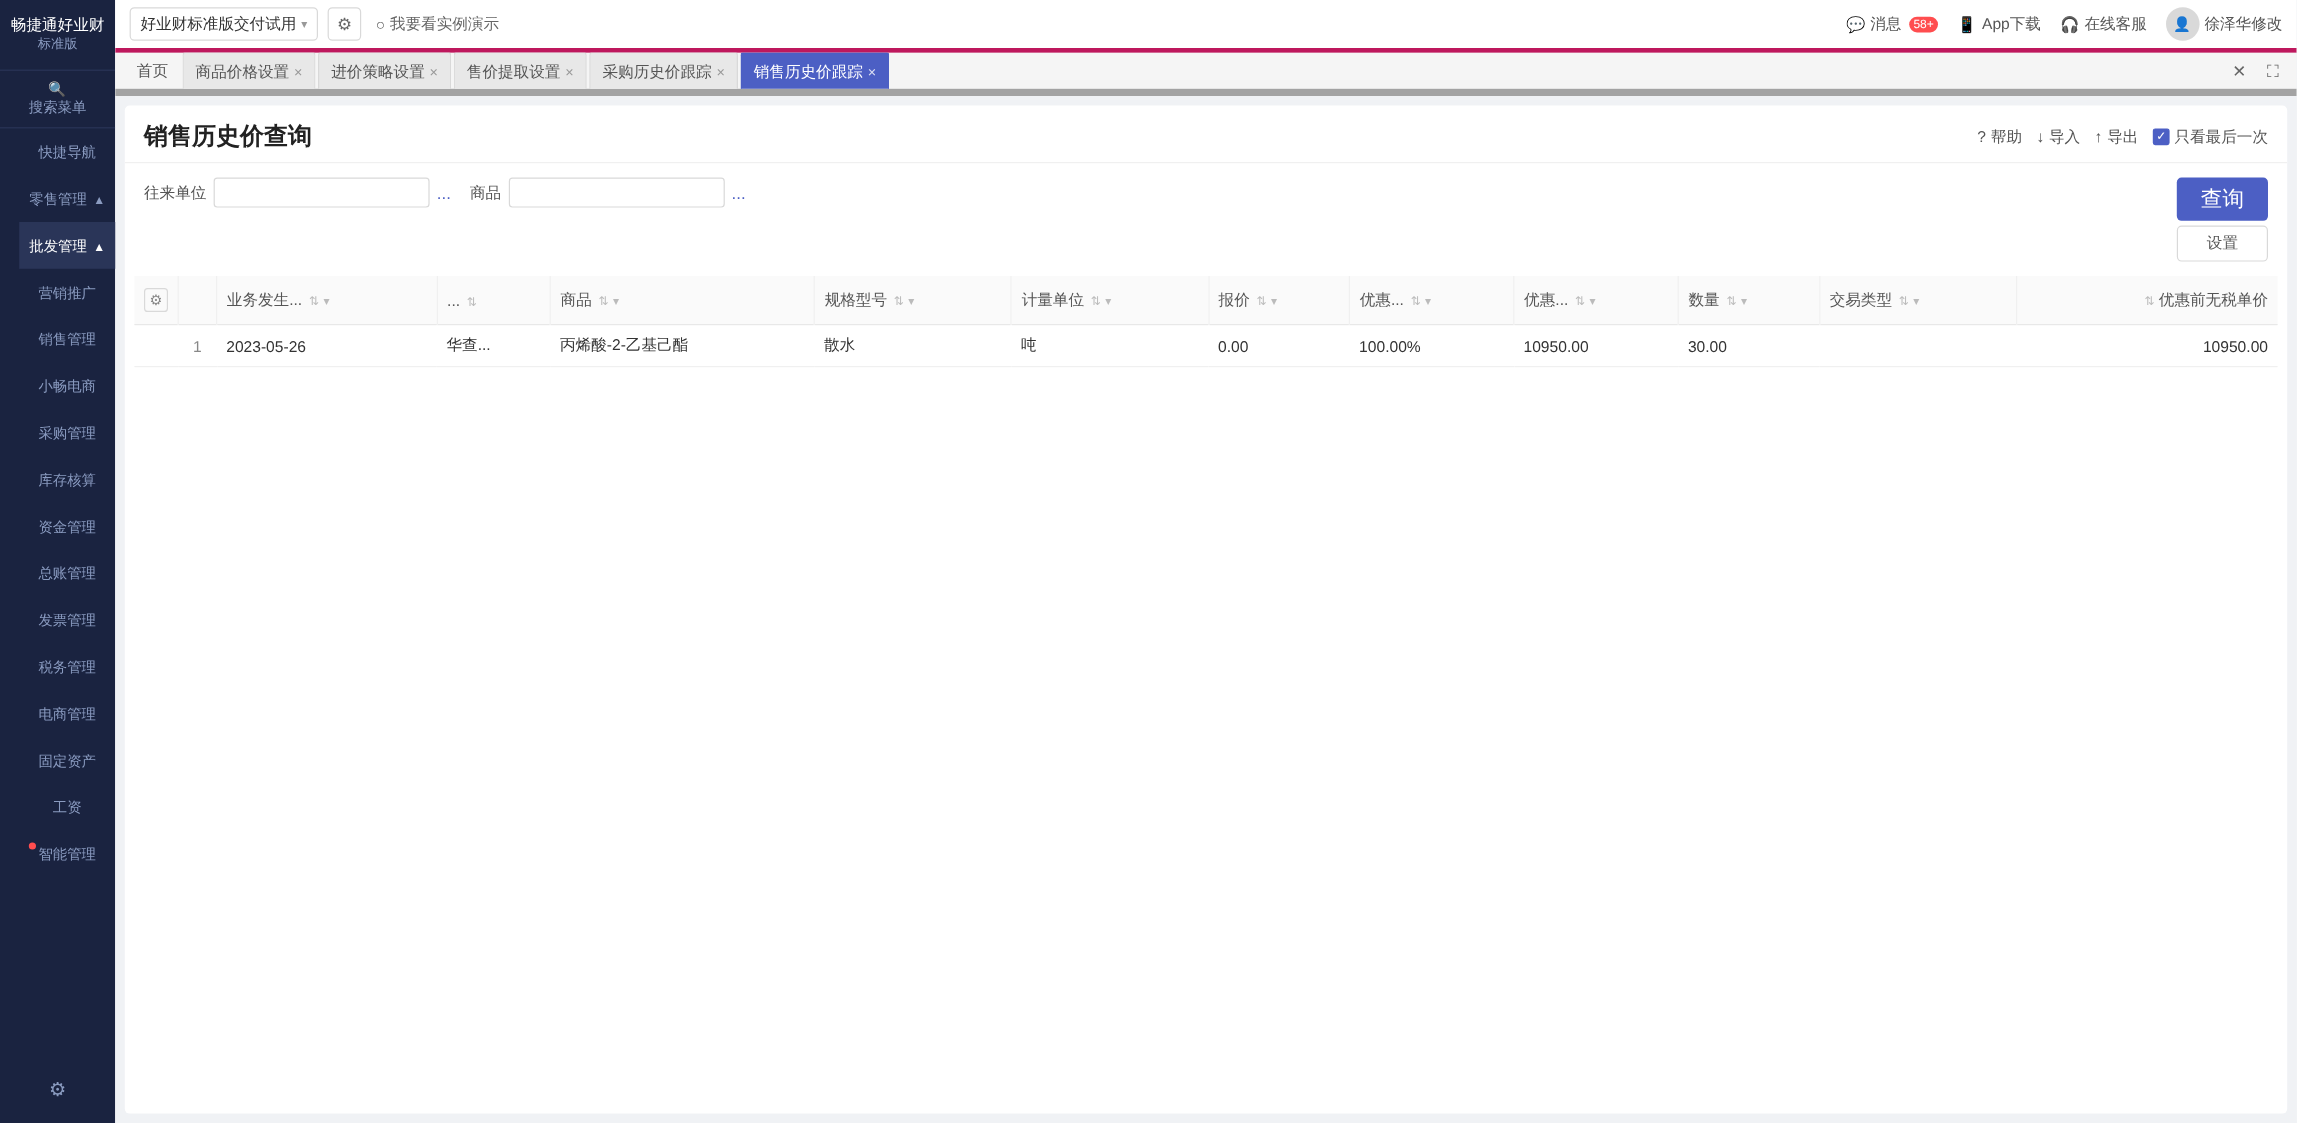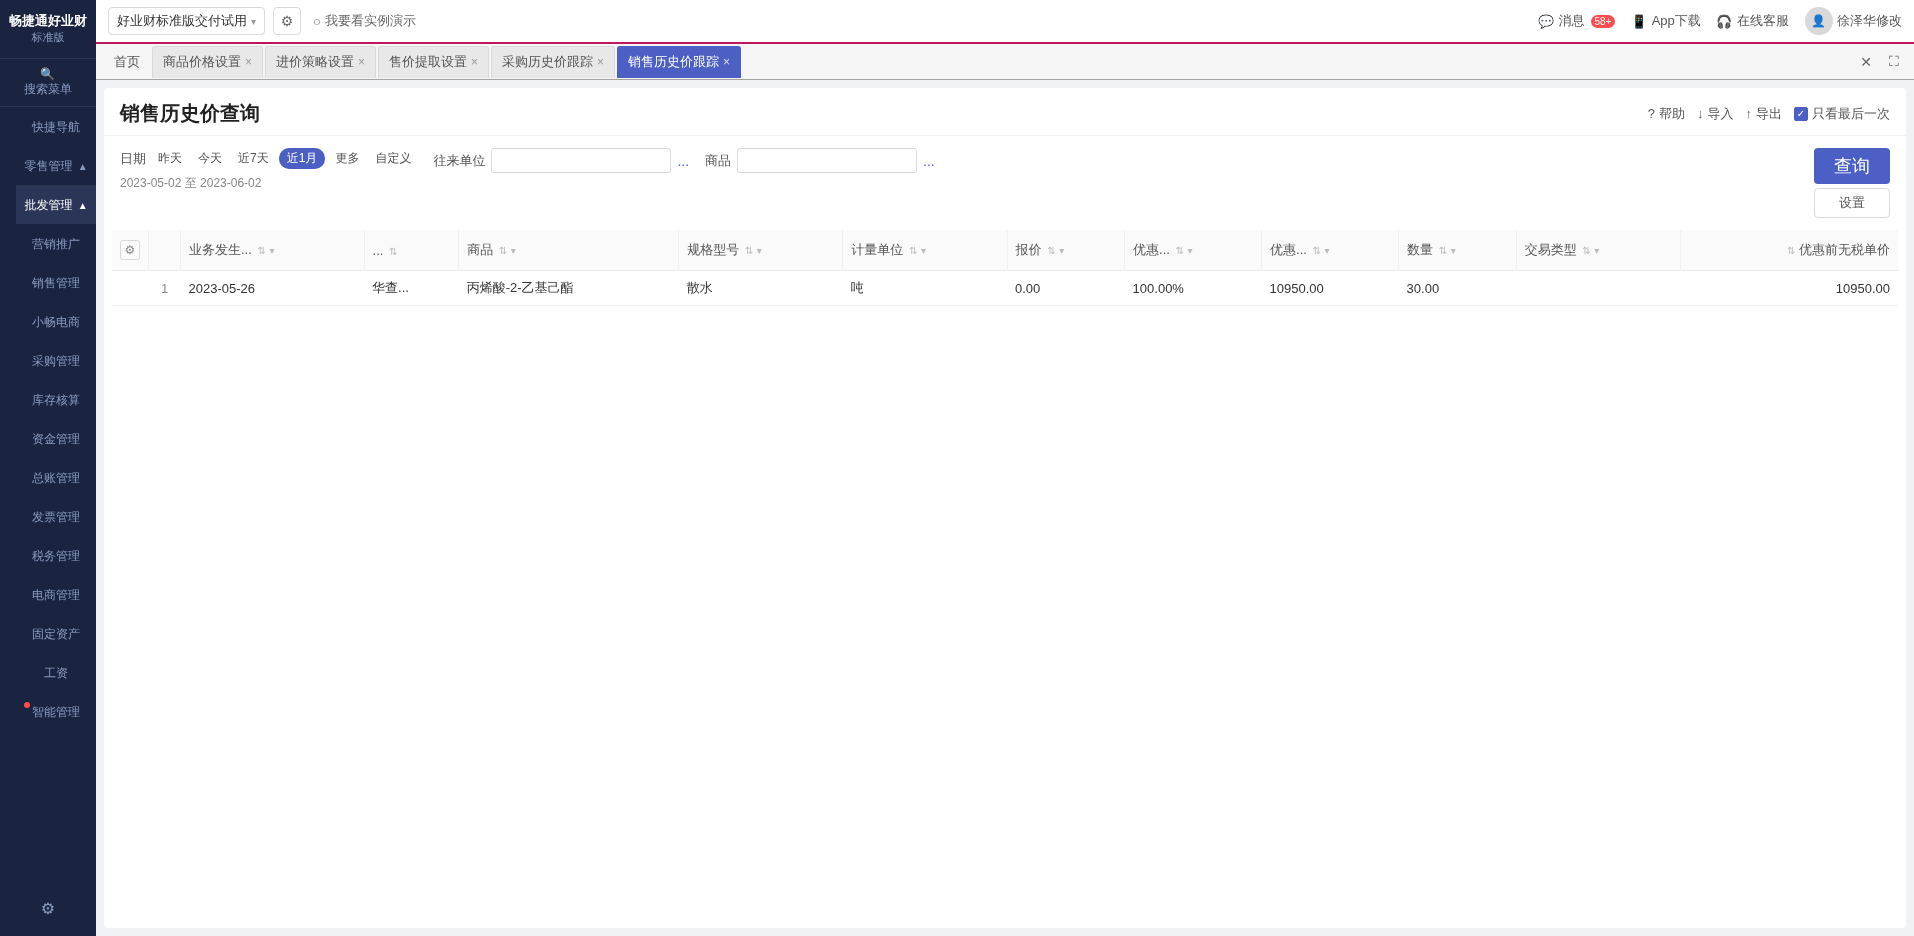--- a/index.html
+++ b/index.html
@@ -16,21 +16,21 @@
       height: 100%;
     }
     .sidebar-logo {
       padding: 12px 8px;
       text-align: center;
       border-bottom: 1px solid #2a3558;
       color: #fff;
       font-size: 12px;
       line-height: 1.4;
     }
-    .sidebar-logo .logo-title { font-size: 13px; font-weight: bold; color: #fff; }
+    .sidebar-logo .logo-title { font-size: 13px; font-weight: normal; color: #fff; }
     .sidebar-logo .logo-sub { font-size: 11px; color: #8a9bc0; }
     .sidebar-search {
       padding: 8px;
       text-align: center;
       font-size: 12px;
       color: #8a9bc0;
       cursor: pointer;
       border-bottom: 1px solid #2a3558;
     }
     .sidebar-nav-item {
@@ -71,21 +71,21 @@
       flex: 1;
       display: flex;
       flex-direction: column;
       background: #f0f2f5;
       overflow: hidden;
     }
 
     
     .topbar {
       background: #fff;
-      border-bottom: 2px solid #be185d;
+      border-bottom: 4px solid #be185d;
       display: flex;
       align-items: center;
       padding: 0 12px;
       height: 44px;
       gap: 8px;
     }
     .topbar-select {
       display: flex;
       align-items: center;
       border: 1px solid #d9d9d9;
@@ -138,21 +138,21 @@
       background: #d9d9d9;
       border-radius: 50%;
       display: flex; align-items: center; justify-content: center;
       font-size: 12px;
       color: #666;
     }
 
     
     .tabs-bar {
       background: #f5f5f5;
-      border-bottom: 1px solid #a3a3a3;
+      border-bottom: 6px solid #a3a3a3;
       display: flex;
       align-items: center;
       padding: 0 8px;
       height: 36px;
       gap: 2px;
       overflow: hidden;
     }
     .tab-item {
       display: flex; align-items: center;
       padding: 4px 10px;
@@ -487,34 +487,20 @@
         </div>
         <label class="checkbox-label">
           <div class="checkbox-box">✓</div>
           <span>只看最后一次</span>
         </label>
       </div>
     </div>
 
     <div style="padding: 12px 16px 0 16px; display: flex; align-items: flex-start; gap: 16px;">
 
-      <div style="display: flex; flex-direction: column; gap: 4px;">
-        <div style="display: flex; align-items: center; gap: 6px;">
-          <span style="font-size:13px; color:#555;">日期</span>
-          <div class="date-btns">
-            <span class="date-btn">昨天</span>
-            <span class="date-btn">今天</span>
-            <span class="date-btn">近7天</span>
-            <span class="date-btn active">近1月</span>
-            <span class="date-btn">更多</span>
-            <span class="date-btn">自定义</span>
-          </div>
-        </div>
-        <div class="date-range">2023-05-02 至 2023-06-02</div>
-      </div>
 
       <div style="display: flex; align-items: center; gap: 6px;">
         <span style="font-size:13px; color:#555; white-space:nowrap;">往来单位</span>
         <input class="filter-input" type="text" style="">
         <span class="filter-dots">...</span>
       </div>
 
       <div style="display: flex; align-items: center; gap: 6px;">
         <span style="font-size:13px; color:#555; white-space:nowrap;">商品</span>
         <input class="filter-input" type="text" style="">

